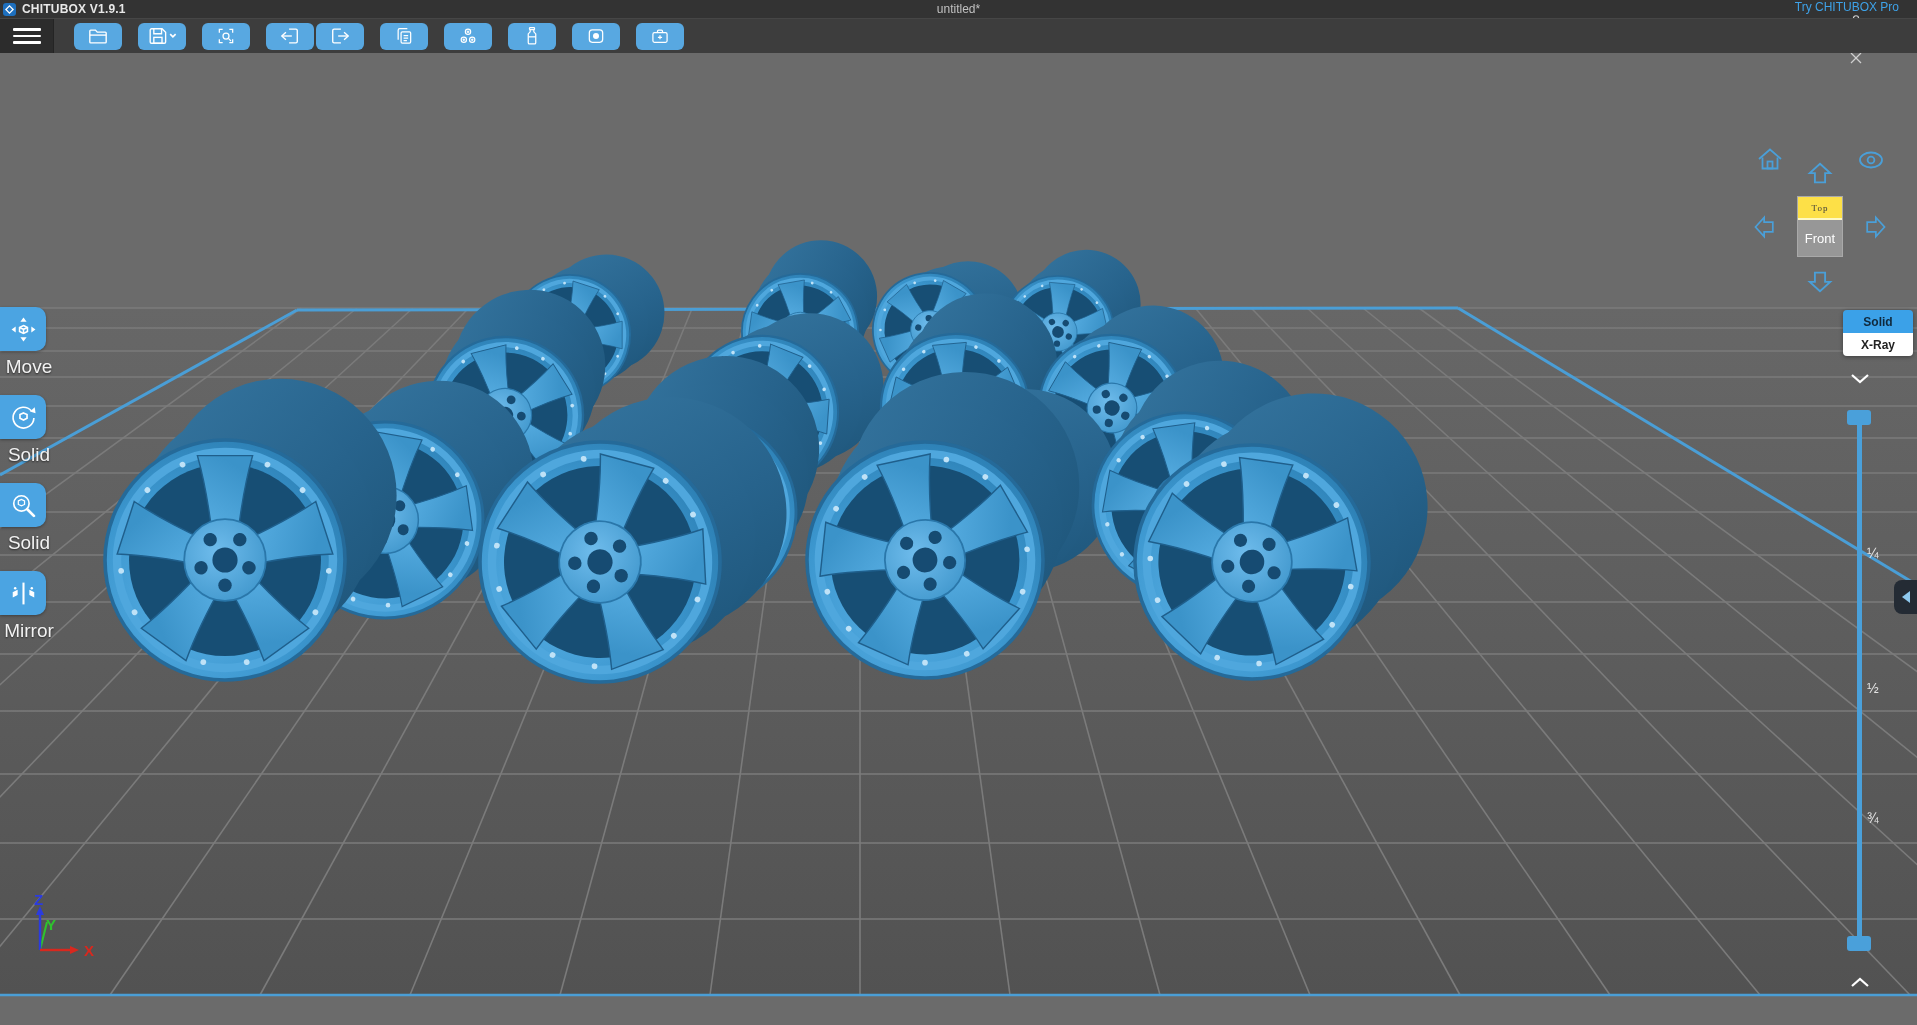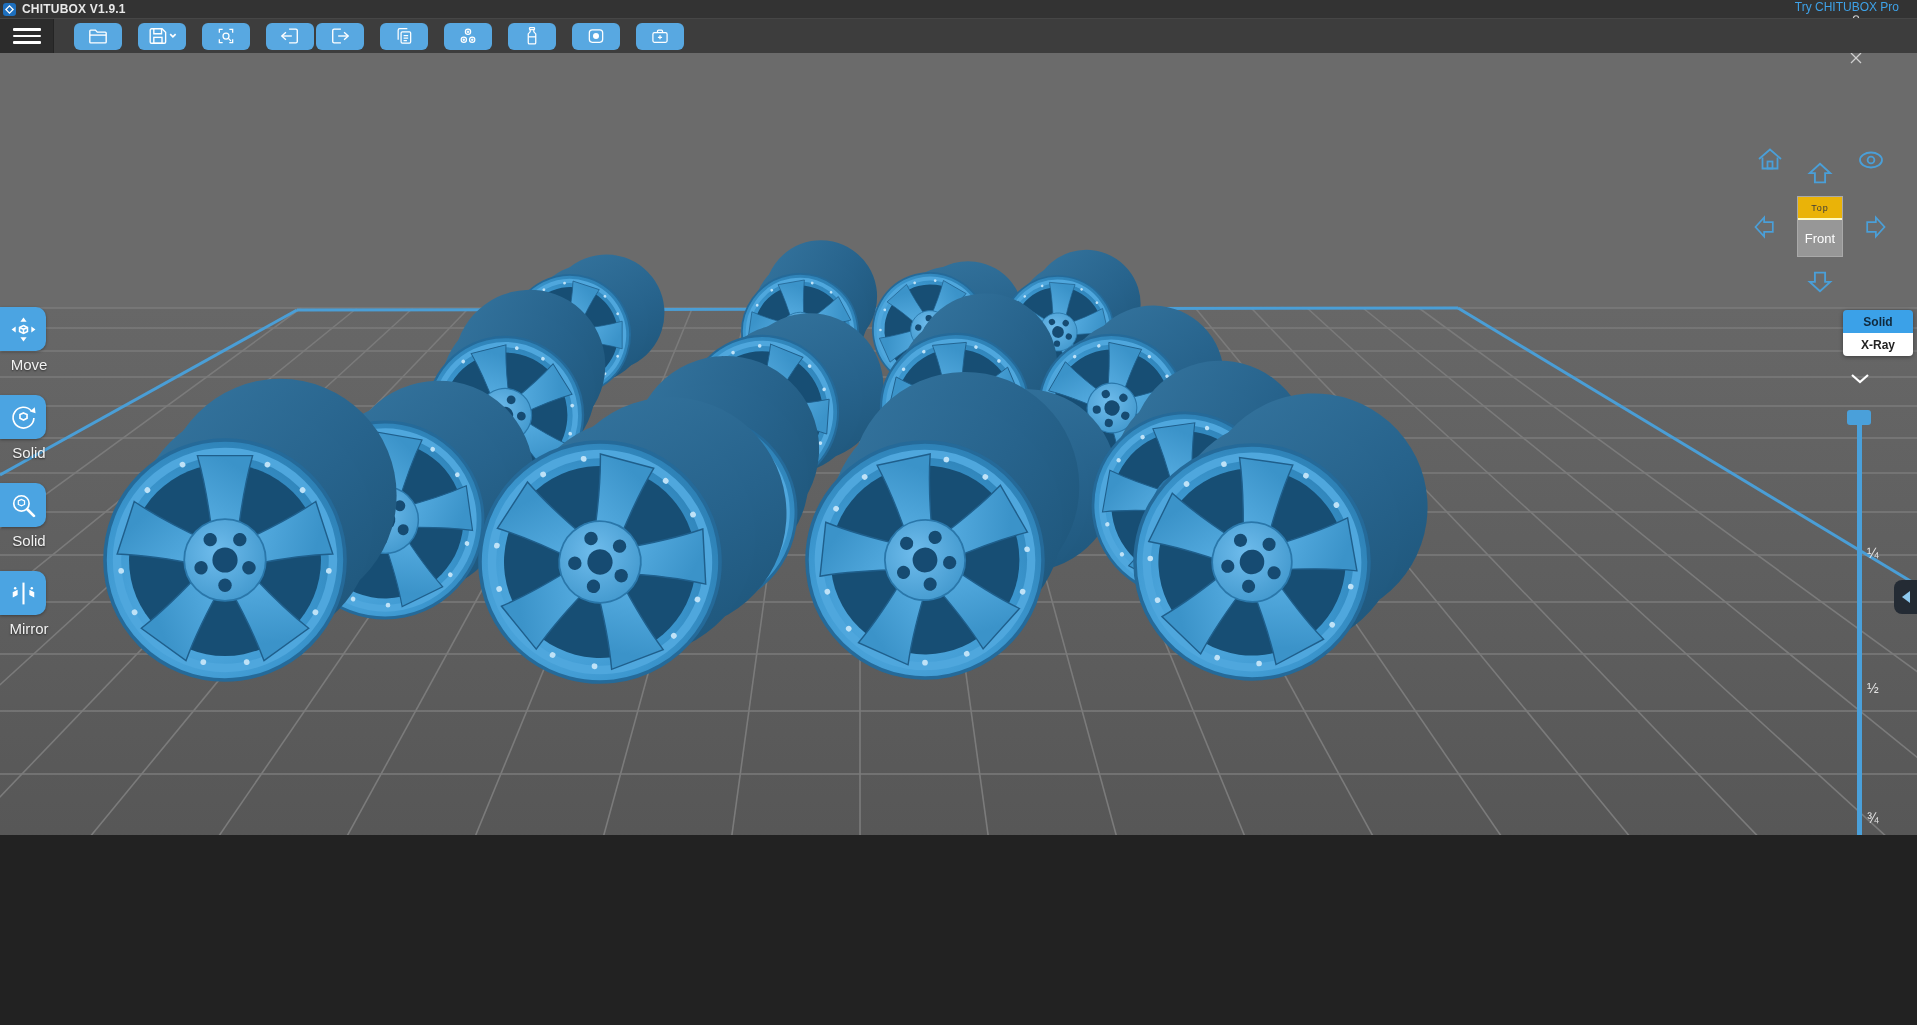--- a/index.html
+++ b/index.html
@@ -1,17 +1,17 @@
 <!DOCTYPE html>
 <html><head>
 <meta charset="utf-8">
 <style>
   html,body{margin:0;padding:0;background:#222;}
   *{box-sizing:border-box;}
-  .window{position:relative;width:1917px;height:835px;overflow:hidden;
+  .window{position:relative;width:1917px;height:1025px;overflow:hidden;
     font-family:"Liberation Sans",sans-serif;background:#6b6b6b;}
 
   
   .titlebar{position:absolute;top:0;left:0;width:100%;height:18px;background:#333333;
     display:flex;align-items:center;z-index:40;}
   .logo{width:13px;height:13px;margin:0 6px 0 3px;background:#1d6fbe;border-radius:3px;
     display:flex;align-items:center;justify-content:center;}
   .logo svg{display:block;}
   .app-title{color:#e8e8e8;font-size:12px;font-weight:bold;letter-spacing:.2px;}
   .doc-title{position:absolute;left:0;right:0;text-align:center;color:#c0c0c0;font-size:12px;pointer-events:none;}
@@ -36,30 +36,30 @@
   
   .viewport{position:absolute;top:53px;left:0;width:1917px;height:972px;background:#6b6b6b;}
   #scene{position:absolute;top:0;left:0;}
 
   
   .tool-rail{position:absolute;left:0;top:254px;width:70px;z-index:20;}
   .rail-item{position:absolute;left:0;width:70px;text-align:left;}
   .rail-btn{width:46px;height:44px;background:#4ba4e2;border:none;border-radius:0 10px 10px 0;
     display:flex;align-items:center;justify-content:center;cursor:pointer;padding:0;
     box-shadow:0 1px 3px rgba(0,0,0,.35);}
-  .rail-label{width:58px;text-align:center;color:#f2f2f2;font-size:15px;margin-top:5px;
+  .rail-label{width:58px;text-align:center;color:#f2f2f2;font-size:19px;margin-top:5px;
     text-shadow:0 1px 2px rgba(0,0,0,.6);}
 
   
   .nav-cluster{position:absolute;z-index:20;}
   .nav-ico{position:absolute;cursor:pointer;}
   .viewcube{position:absolute;left:1797px;top:143px;width:46px;z-index:20;cursor:pointer;
     border:1px solid #a9a9a9;}
-  .cube-top{height:21px;background:#eab308;color:#3c3c3c;font-size:9px;display:flex;
-    align-items:center;justify-content:center;letter-spacing:1px;}
+  .cube-top{height:21px;background:#fde047;color:#3c3c3c;font-size:9px;display:flex;
+    align-items:center;justify-content:center;letter-spacing:1px;font-family:Liberation Serif, serif;}
   .cube-front{height:38px;background:#979797;color:#ffffff;font-size:13px;display:flex;
     align-items:center;justify-content:center;border-top:2px solid #fef9c3;}
 
   .mode-toggle{position:absolute;left:1843px;top:257px;width:70px;z-index:20;border-radius:4px;
     overflow:hidden;box-shadow:0 1px 4px rgba(0,0,0,.4);}
   .mode-btn{height:23px;font-size:12px;font-weight:bold;display:flex;align-items:center;
     justify-content:center;cursor:pointer;}
   .mode-btn.active{background:#3ba1e8;color:#10293c;}
   .mode-btn.inactive{background:#ffffff;color:#222;}
 
@@ -81,20 +81,21 @@
 <div class="window">
 
   <div class="titlebar">
     <div class="logo">
       <svg width="9" height="9" viewBox="0 0 10 10">
           <path d="M5 0 L10 5 L5 10 L0 5 Z" fill="#fff"></path>
           <path d="M5 2 L8 5 L5 8 L2 5 Z" fill="#1d6fbe"></path>
         </svg>
     </div>
     <div class="app-title">CHITUBOX V1.9.1</div>
+    <div class="doc-title">untitled*</div>
     <div class="tb-right">
       <div class="pro-link">Try CHITUBOX Pro</div>
       <div class="tb-btn">
         <svg width="14" height="14" viewBox="0 0 16 16" fill="none" stroke="#cfcfcf" stroke-width="1.3">
             <circle cx="8" cy="5" r="3"></circle>
             <path d="M2.5 14 C3 10.5 6 9.5 8 9.5 C10 9.5 13 10.5 13.5 14"></path>
           </svg>
       </div>
       <div class="tb-btn">
         <svg width="12" height="12" viewBox="0 0 12 12">

